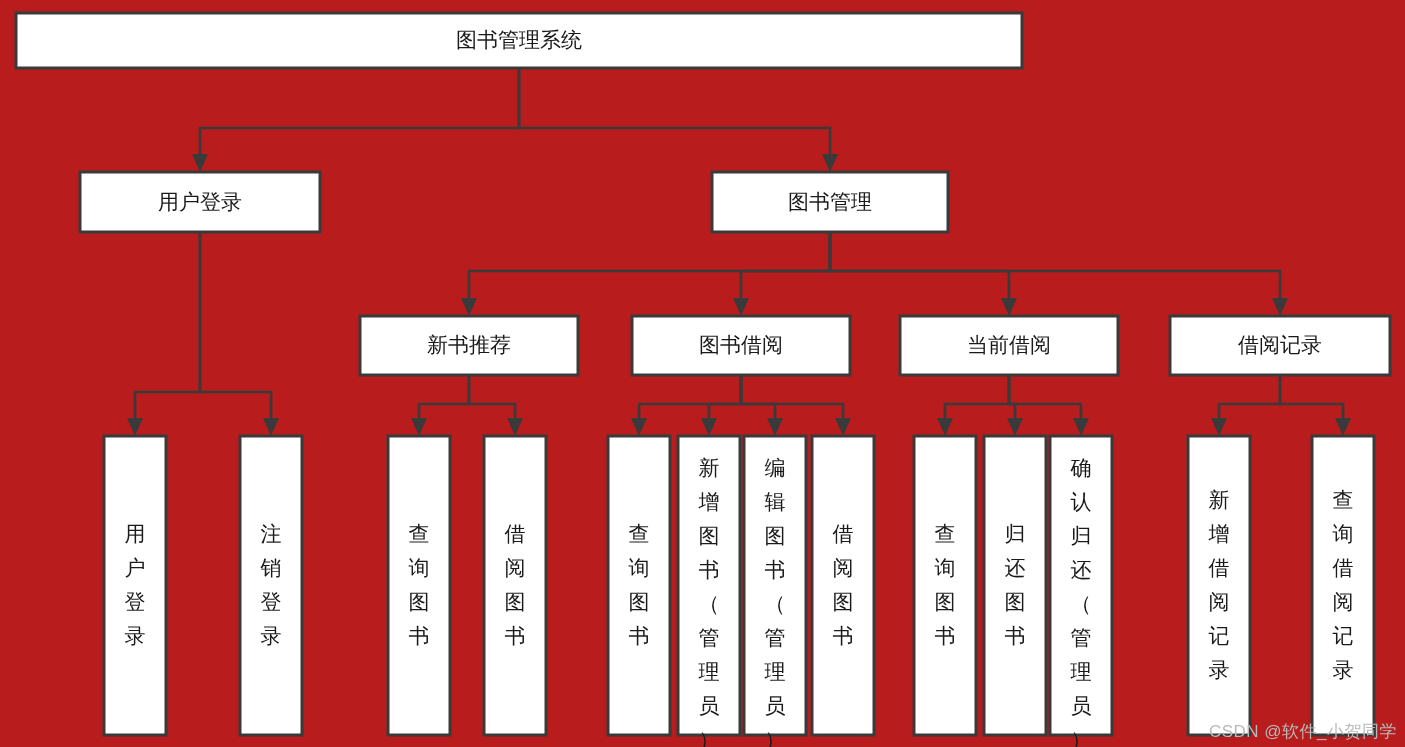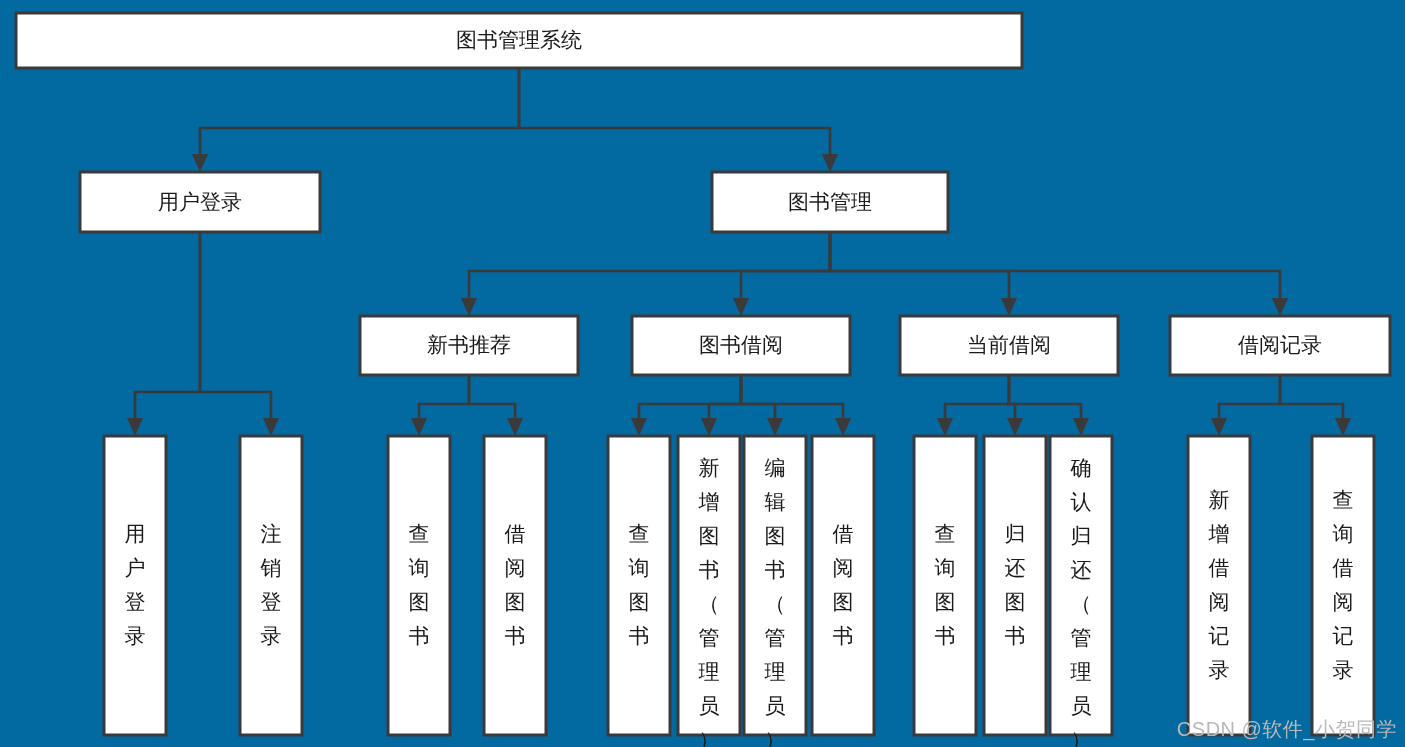--- a/index.html
+++ b/index.html
@@ -8,21 +8,21 @@
     padding: 0;
     background: #ffffff;
   }
   body {
     font-family: "Liberation Sans", "DejaVu Sans", sans-serif;
   }
   #diagram-root {
     position: relative;
     width: 1405px;
     height: 747px;
-    background: #0369a1;
+    background: #b91c1c;
     overflow: hidden;
   }
   svg.diagram-canvas {
     position: absolute;
     left: 0;
     top: 0;
     width: 1405px;
     height: 747px;
     display: block;
   }
@@ -55,21 +55,21 @@
     fill: #1a1a1a;
     text-anchor: middle;
     dominant-baseline: middle;
     white-space: pre;
   }
   .watermark-text {
     position: absolute;
     right: 8px;
     bottom: 4px;
     font-family: "Liberation Sans", "DejaVu Sans", sans-serif;
-    font-size: 20px;
+    font-size: 17px;
     color: #b9b9b9;
     letter-spacing: 0.5px;
     user-select: none;
     pointer-events: none;
     white-space: nowrap;
   }
 </style>
 </head>
 <body>
 

